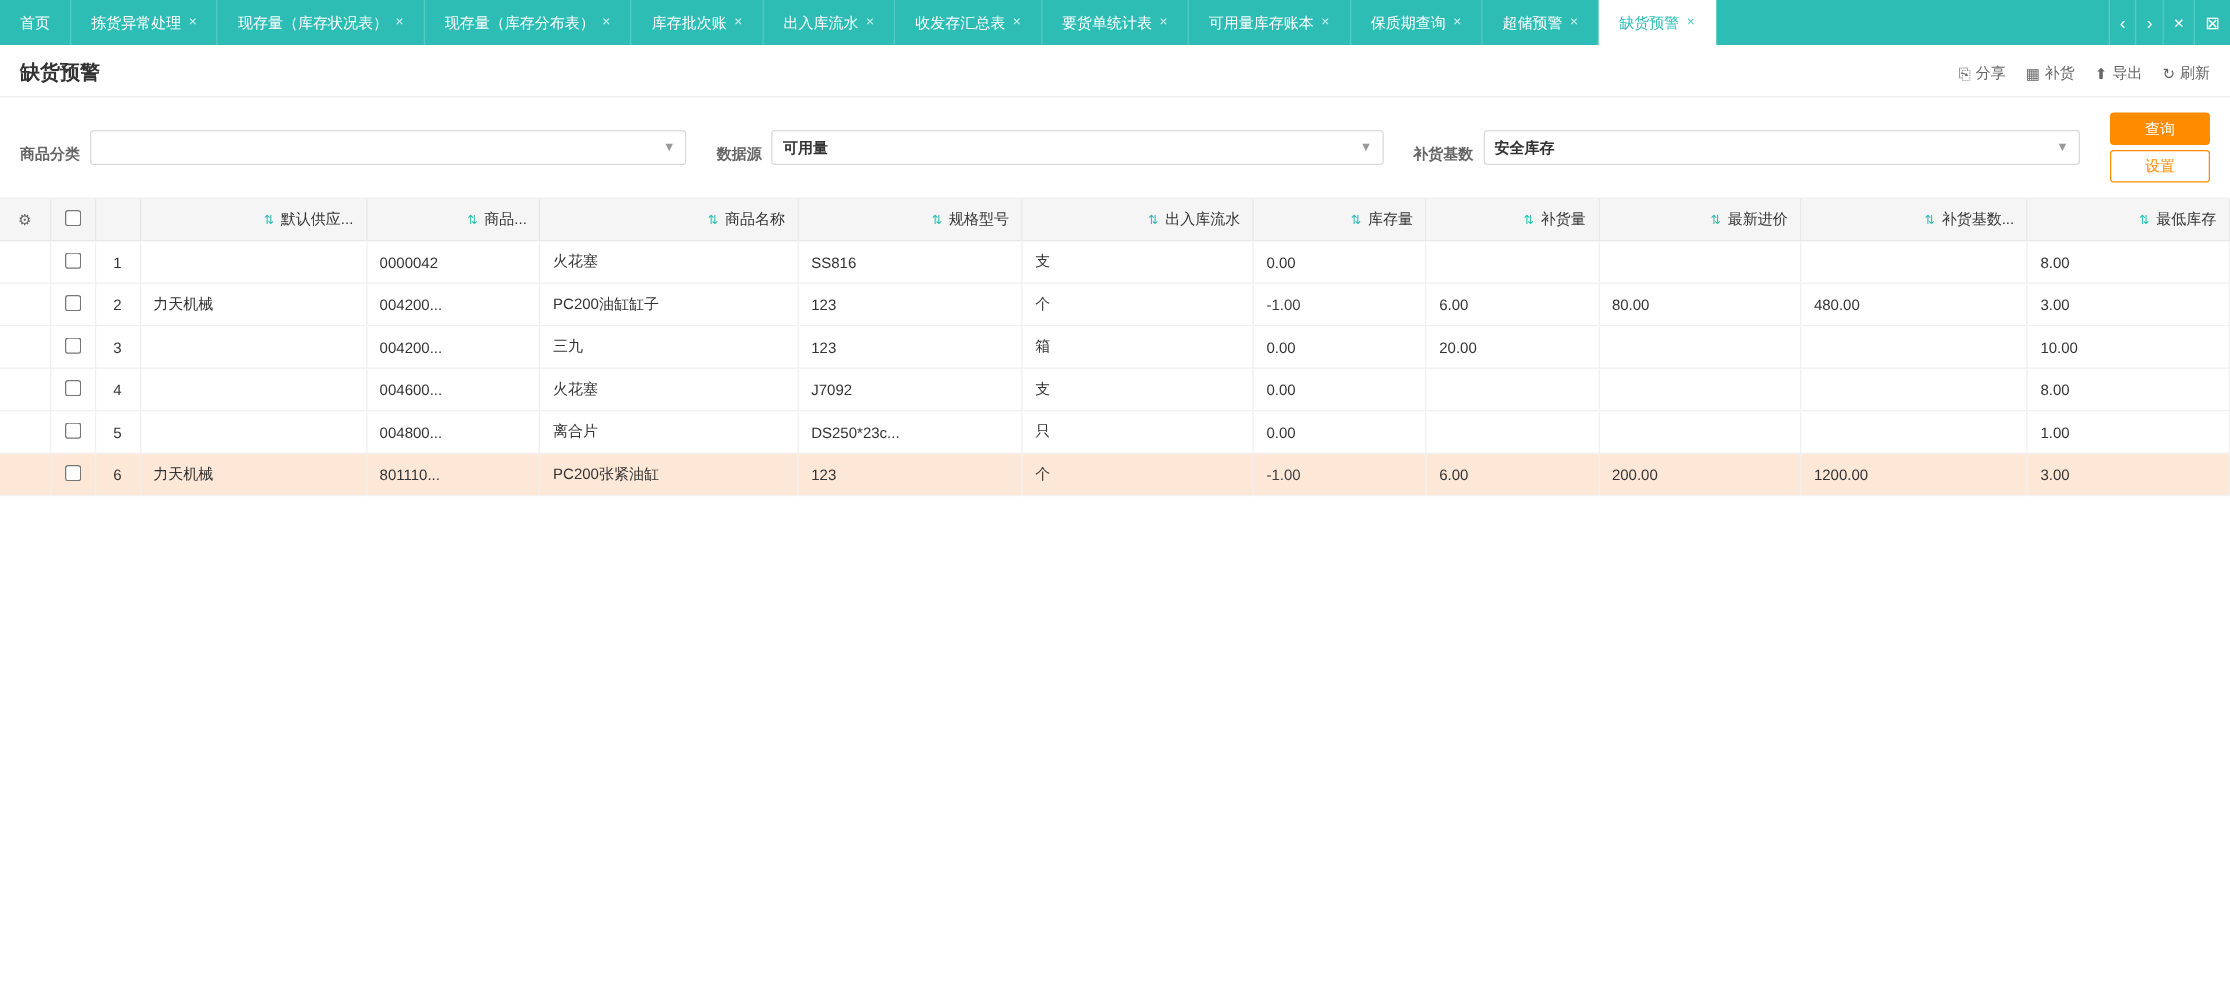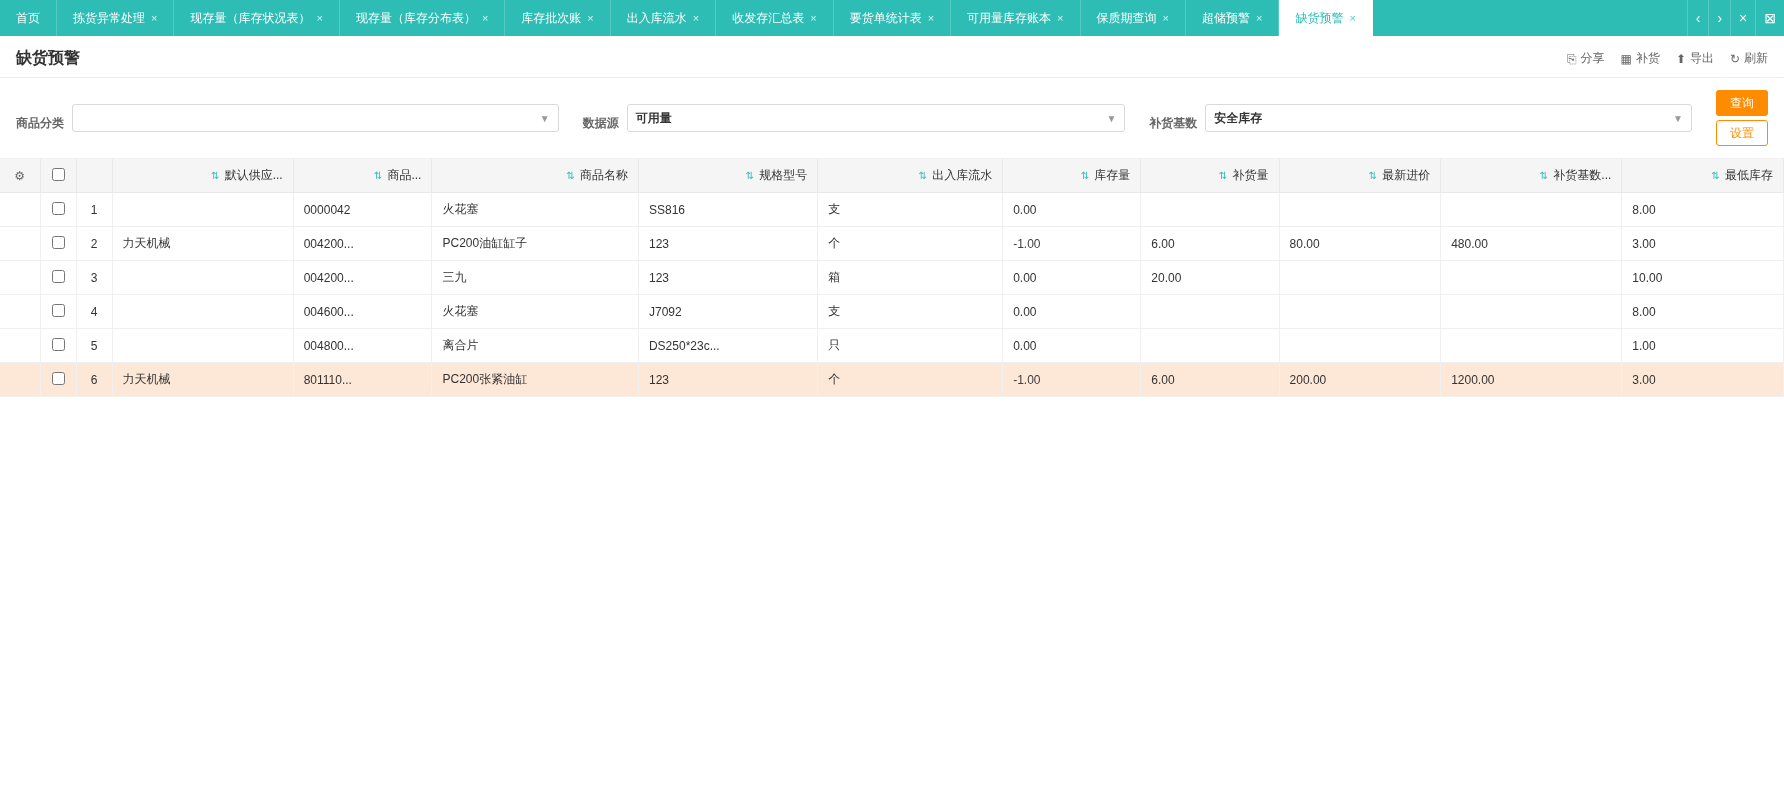--- a/index.html
+++ b/index.html
@@ -124,21 +124,21 @@
       display: flex;
       flex-direction: column;
       gap: 4px;
       margin-left: auto;
     }
     .btn-query {
       background: #ff8c00;
       color: #fff;
       border: none;
       border-radius: 3px;
-      padding: 4px 14px;
+      padding: 4px 28px;
       cursor: pointer;
       font-size: 12px;
       height: 26px;
     }
     .btn-settings {
       background: #fff;
       color: #ff8c00;
       border: 1px solid #ff8c00;
       border-radius: 3px;
       padding: 4px 8px;

